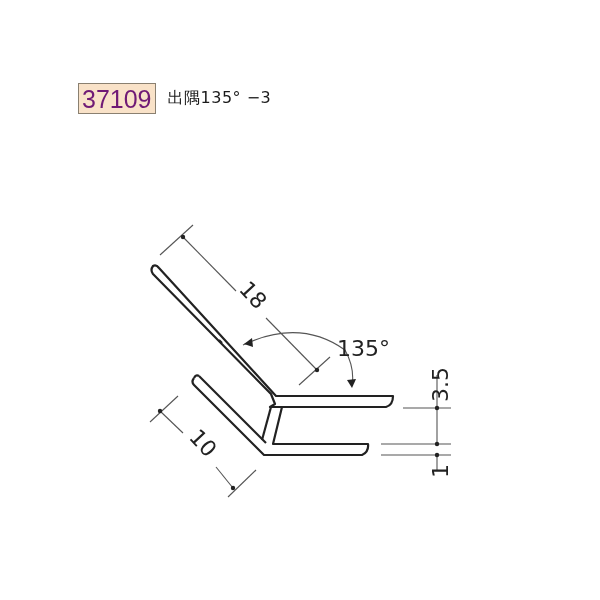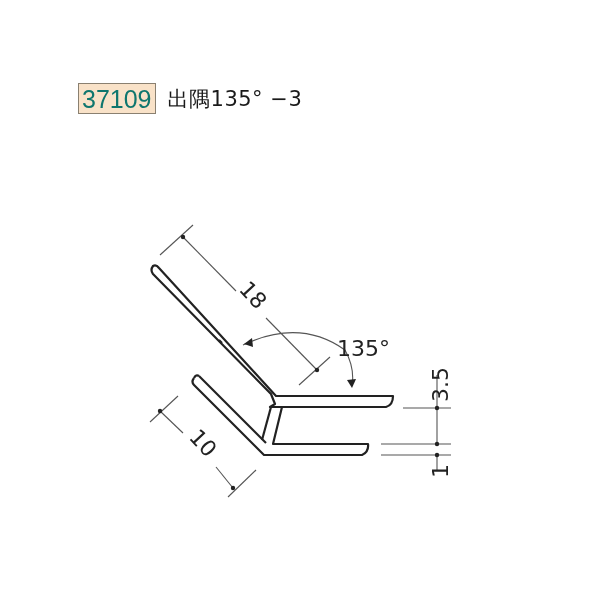--- a/index.html
+++ b/index.html
@@ -1,23 +1,23 @@
 <!DOCTYPE html>
 <html><head>
   <meta charset="utf-8">
   <style>
     html, body { margin: 0; padding: 0; background: #ffffff; }
     body { width: 600px; height: 600px; position: relative; overflow: hidden; font-family: "Liberation Sans", sans-serif; }
     .header { position: absolute; left: 78px; top: 83px; display: flex; align-items: center; }
     .badge {
-      background: #f9e2c8; border: 1.5px solid #8a8070; color: #0f766e;
+      background: #f9e2c8; border: 1.5px solid #8a8070; color: #701a75;
       font-family: "Liberation Sans", sans-serif; font-size: 25px; line-height: 28px;
       padding: 1px 3px 0 3px; letter-spacing: 0px;
     }
-    .title { margin-left: 12px; font-size: 21px; color: #1a1a1a; font-family: "DejaVu Sans", sans-serif; letter-spacing: 0.5px; }
+    .title { margin-left: 12px; font-size: 16px; color: #1a1a1a; font-family: "DejaVu Sans", sans-serif; letter-spacing: 0.5px; }
     svg { position: absolute; left: 0; top: 0; }
     .dimtext { font-family: "DejaVu Sans", sans-serif; font-size: 22px; fill: #222; }
   </style>
 </head>
 <body>
 
 <div class="header">
   <span class="badge">37109</span>
   <span class="title">出隅135° −3</span>
 </div>

